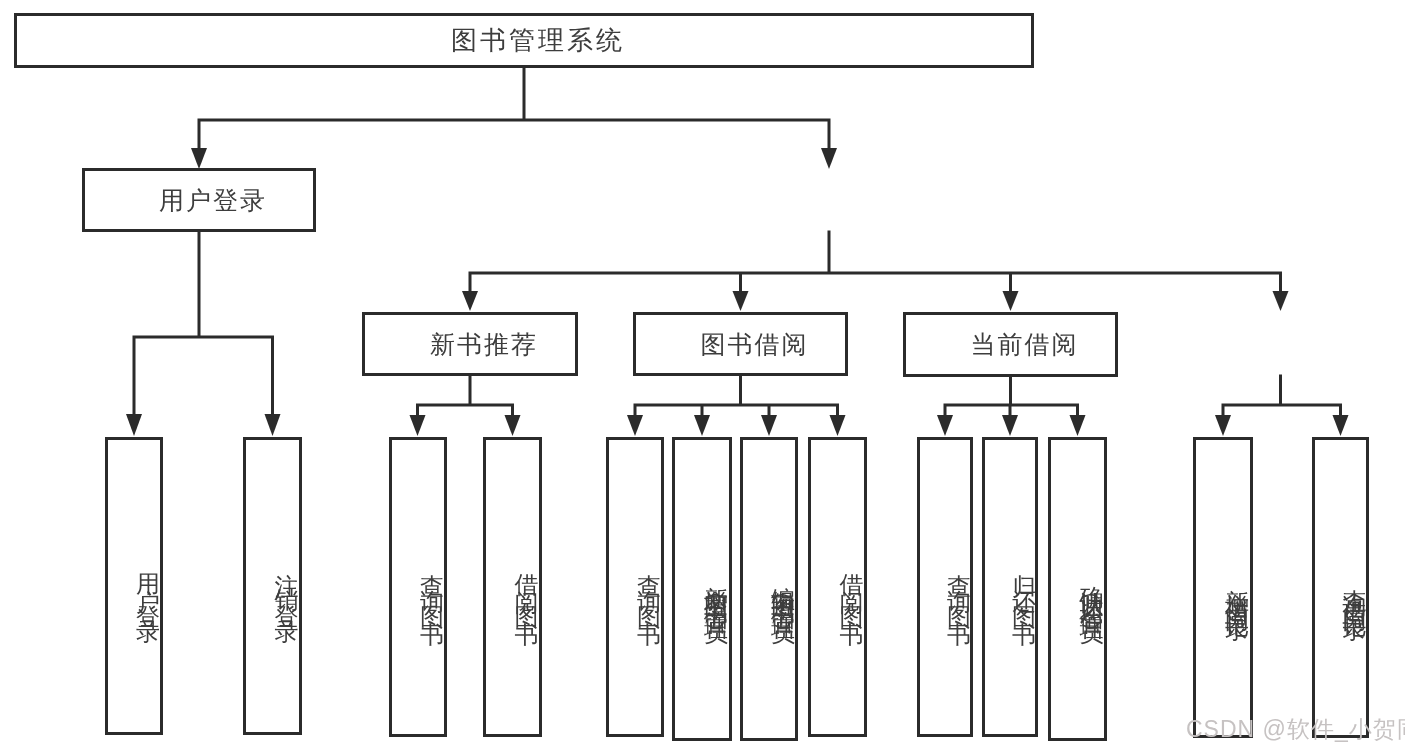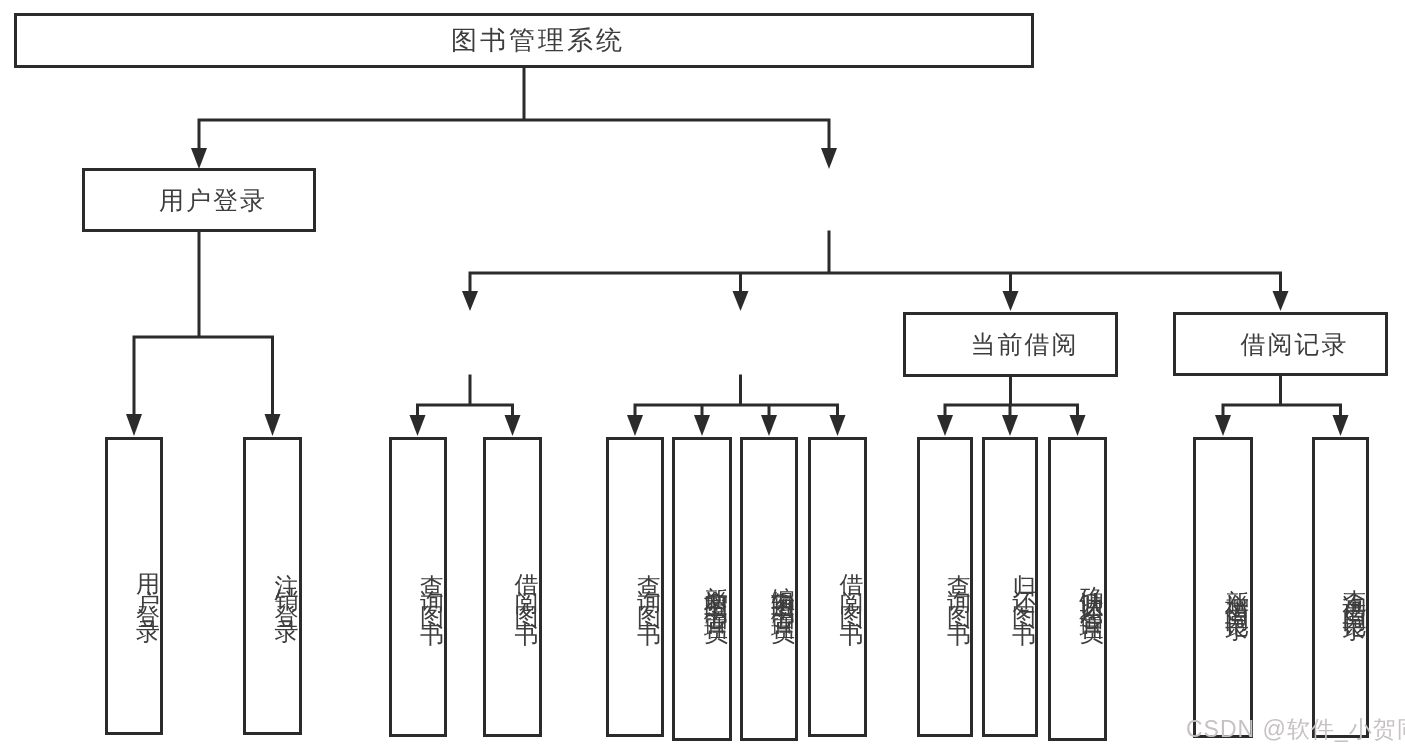--- a/index.html
+++ b/index.html
@@ -100,25 +100,28 @@
   </svg>
 
   <div class="box" style="left:14px;top:13px;width:1020px;height:55px;">
     <span class="h-label root-label">图书管理系统</span>
   </div>
 
   <div class="box" style="left:82px;top:168px;width:234px;height:64px;">
     <span class="h-label">用户登录</span>
   </div>
 
+  <div class="box" style="left:362px;top:312px;width:216px;height:64px;">
+    <span class="h-label">新书推荐</span>
+  </div>
+  <div class="box" style="left:633px;top:312px;width:215px;height:64px;">
+    <span class="h-label">图书借阅</span>
+  </div>
   <div class="box" style="left:903px;top:312px;width:215px;height:65px;">
     <span class="h-label">当前借阅</span>
-  </div>
-  <div class="box" style="left:1173px;top:312px;width:215px;height:64px;">
-    <span class="h-label">借阅记录</span>
   </div>
 
   <div class="box" style="left:105px;top:437px;width:58px;height:298px;">
     <span class="v-label sp-wide">用户登录</span>
   </div>
   <div class="box" style="left:243px;top:437px;width:59px;height:298px;">
     <span class="v-label sp-wide">注销登录</span>
   </div>
 
   <div class="box" style="left:389px;top:437px;width:58px;height:300px;">

